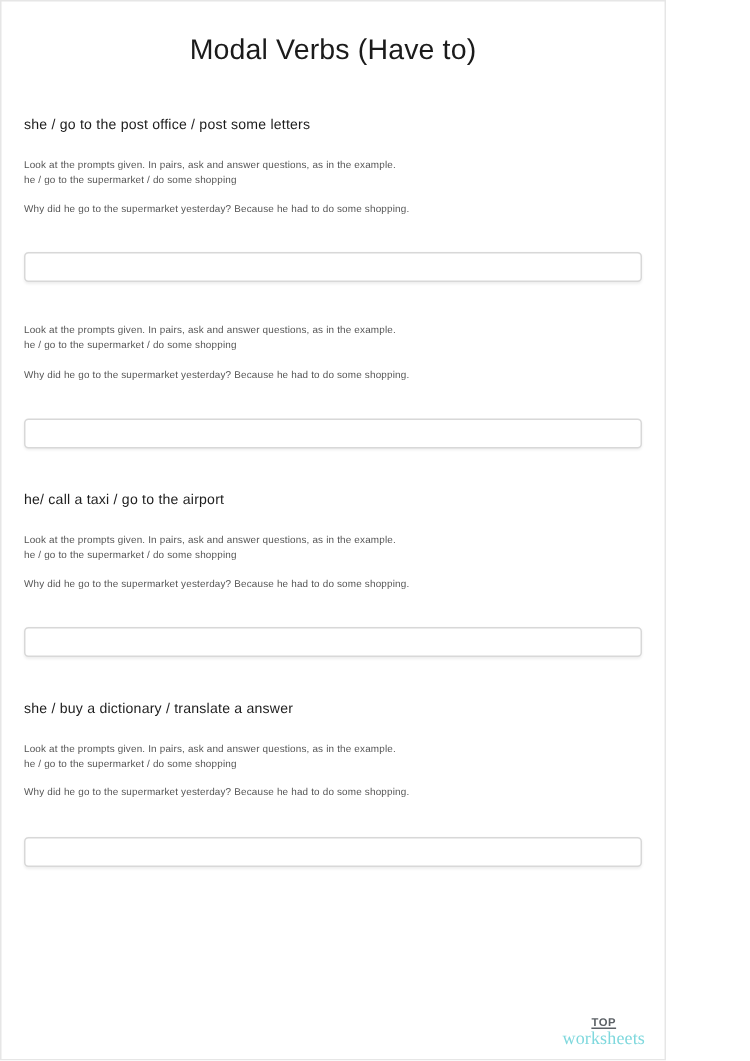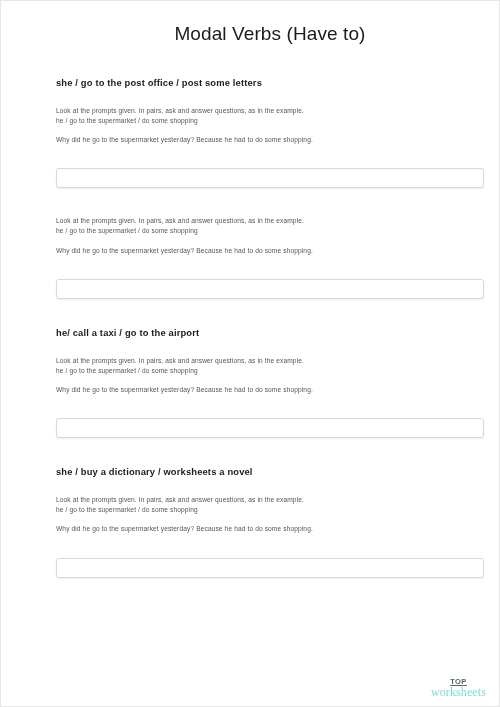--- a/index.html
+++ b/index.html
@@ -10,26 +10,25 @@
   body {
     width: 500px;
     height: 707px;
     font-family: "Liberation Sans", sans-serif;
     -webkit-font-smoothing: antialiased;
   }
 
   .page {
     position: relative;
     box-sizing: border-box;
-    width: 500px;
+    width: 444px;
     height: 707px;
     background: #ffffff;
     border: 1px solid #e6e6e6;
     overflow: hidden;
-    padding-left: 40px;
   }
 
   .worksheet-title {
     text-align: center;
     font-size: 19px;
     font-weight: 500;
     color: #1b1b1b;
     letter-spacing: 0.1px;
     margin: 22px 0 0 0;
     padding: 0 20px;
@@ -45,21 +44,21 @@
   .exercise {
     padding: 0 15px;
     margin-top: 28px;
   }
   .exercise:first-child {
     margin-top: 31px;
   }
 
   .prompt-heading {
     font-size: 9.4px;
-    font-weight: bold;
+    font-weight: normal;
     color: #1c1c1c;
     letter-spacing: 0.15px;
     margin: 0;
     line-height: 1.25;
   }
 
   .instruction-block {
     margin-top: 17px;
   }
 
@@ -153,21 +152,21 @@
       <p class="prompt-heading">he/ call a taxi / go to the airport</p>
       <div class="instruction-block">
         <p class="instruction-line">Look at the prompts given. In pairs, ask and answer questions, as in the example.</p>
         <p class="instruction-line">he / go to the supermarket / do some shopping</p>
         <p class="example-line">Why did he go to the supermarket yesterday? Because he had to do some shopping.</p>
       </div>
       <input class="answer-field" type="text" value="" style="">
     </li>
 
     <li class="exercise">
-      <p class="prompt-heading">she / buy a dictionary / worksheets a novel</p>
+      <p class="prompt-heading">she / buy a dictionary / translate a answer</p>
       <div class="instruction-block">
         <p class="instruction-line">Look at the prompts given. In pairs, ask and answer questions, as in the example.</p>
         <p class="instruction-line">he / go to the supermarket / do some shopping</p>
         <p class="example-line">Why did he go to the supermarket yesterday? Because he had to do some shopping.</p>
       </div>
       <input class="answer-field" type="text" value="" style="">
     </li>
 
   </ol>
 

